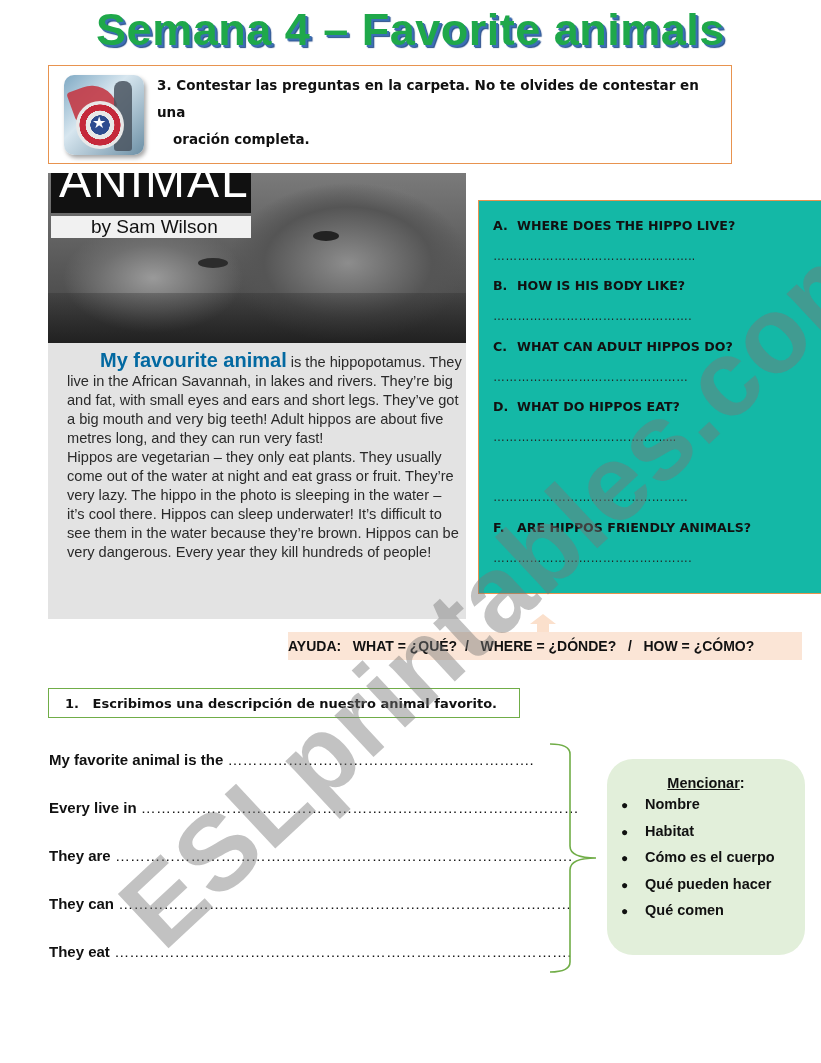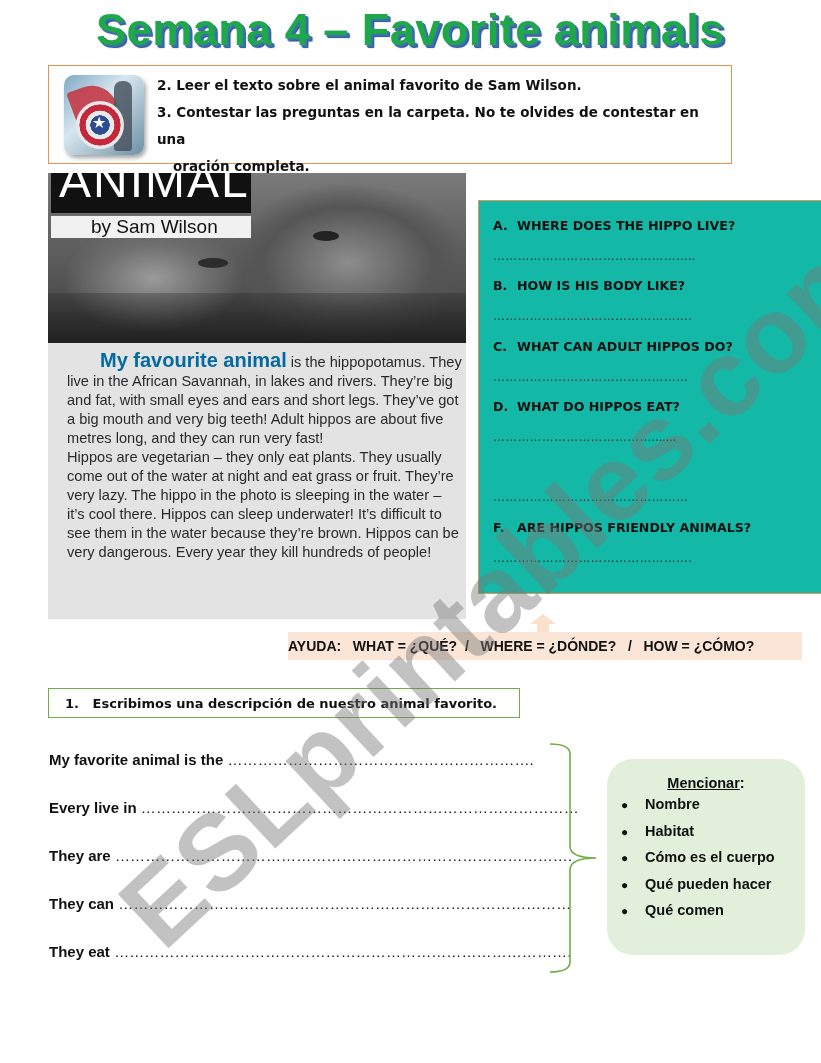--- a/index.html
+++ b/index.html
@@ -95,21 +95,20 @@
 <div class="title">Semana 4 – Favorite animals</div>
 
 <div class="instr-box">
   <div class="instr-icon">
     <div class="wing"></div>
     <div class="figure"></div>
     <div class="shield"></div>
     <div class="star">★</div>
   </div>
   <div class="instr-lines">
-    <div>2.   Leer el texto sobre el animal favorito de Sam Wilson.</div>
     <div>3.  Contestar las preguntas en la carpeta. No te olvides de contestar en una</div>
     <div class="l3b">oración completa.</div>
   </div>
 </div>
 
 <div class="article">
   <div class="photo">
     <div class="nostril"></div>
     <div class="eye"></div>
     <div class="water"></div>

